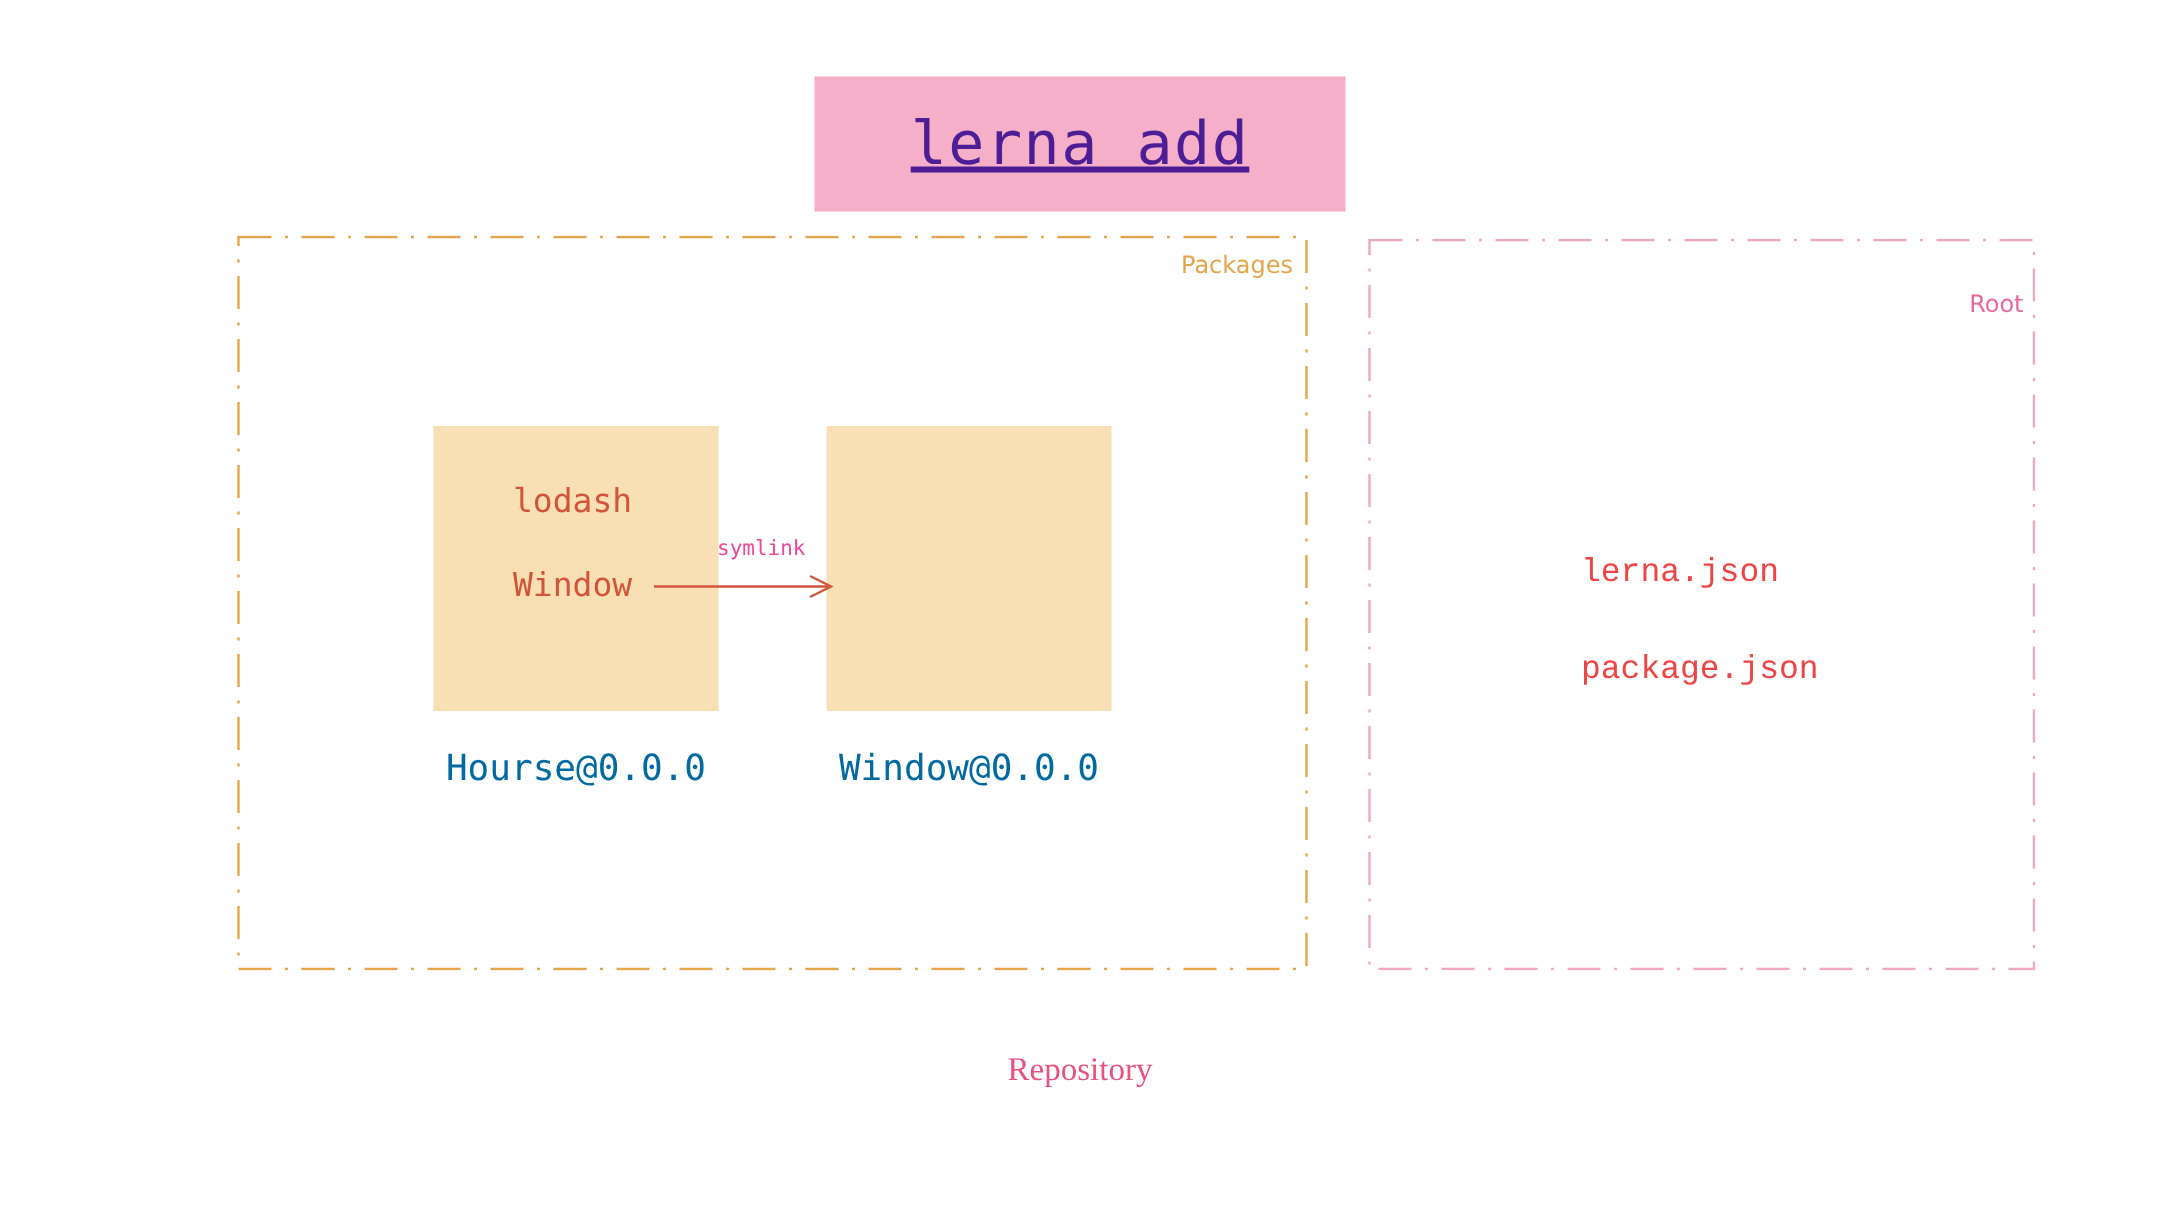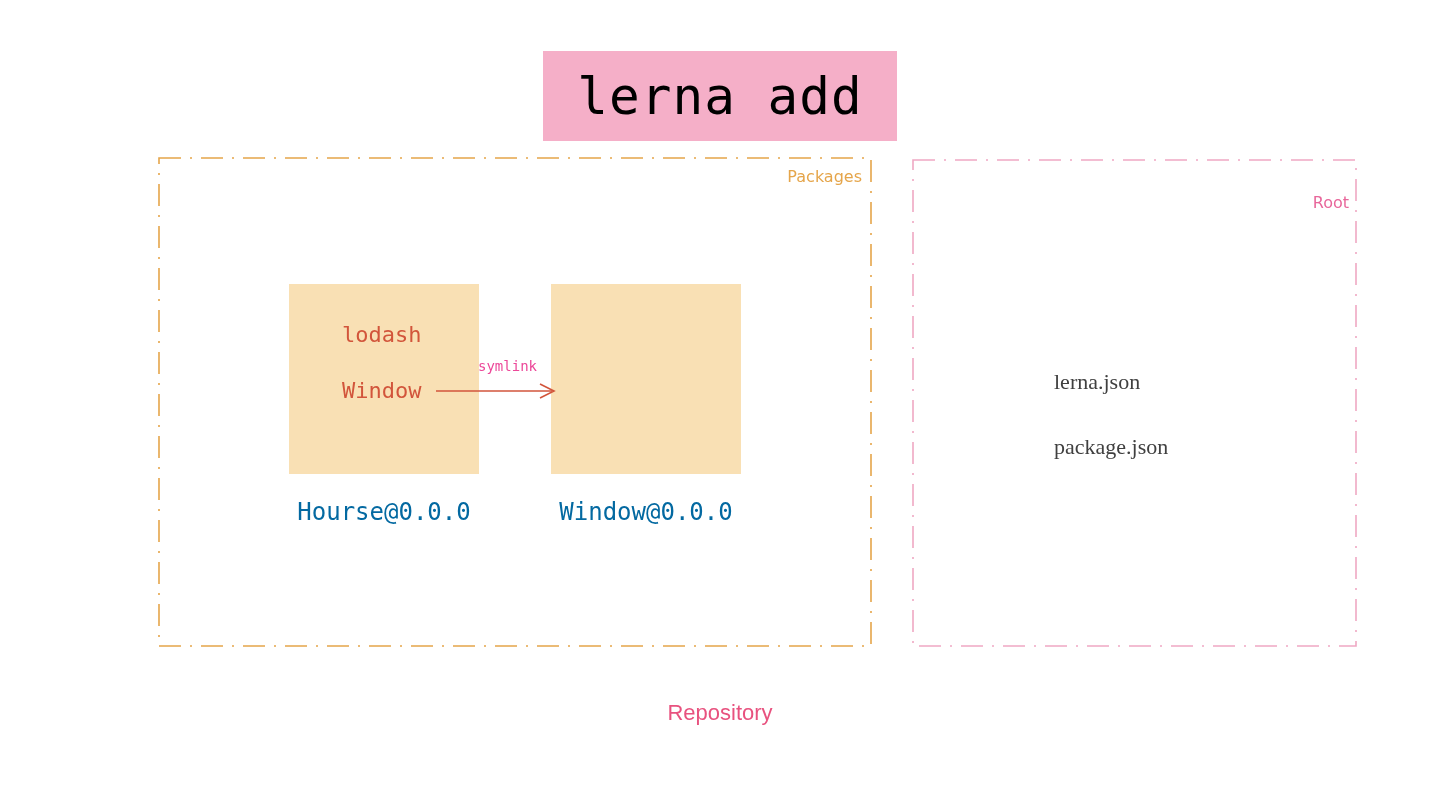--- a/index.html
+++ b/index.html
@@ -26,24 +26,25 @@
     top: 51px;
     width: 354px;
     height: 90px;
     background: #F5AFC8;
     display: flex;
     align-items: center;
     justify-content: center;
   }
   .title-banner .title-text {
     font-family: "DejaVu Sans Mono", monospace;
-    font-size: 51px;
+    font-size: 40px;
     letter-spacing: 1px;
-    color: #000000;
+    color: #4c1d95;
     white-space: pre;
+    text-decoration: underline;
   }
 
   
   .panel {
     position: absolute;
     background: transparent;
   }
   .panel-border {
     position: absolute;
     inset: 0;
@@ -120,36 +121,36 @@
     font-family: "DejaVu Sans Mono", monospace;
     font-size: 14px;
     color: #ec4899;
     white-space: pre;
   }
   .symlink-arrow { position: absolute; left: 0; top: 22px; }
 
   
   .root-file {
     position: absolute;
-    font-family: Liberation Serif, serif;
+    font-family: Liberation Mono, monospace;
     font-size: 22px;
-    color: #404040;
+    color: #ef4444;
     white-space: pre;
   }
   .root-file-0 { left: 1054px; top: 369px; }
   .root-file-1 { left: 1054px; top: 434px; }
 
   
   .repo-caption {
     position: absolute;
     left: 0;
     top: 700px;
     width: 1440px;
     text-align: center;
-    font-family: Liberation Sans, sans-serif;
+    font-family: Liberation Serif, serif;
     font-size: 22px;
     color: #E8527F;
     white-space: pre;
   }
 </style>
 </head>
 <body>
 
 <div id="stage">
 

